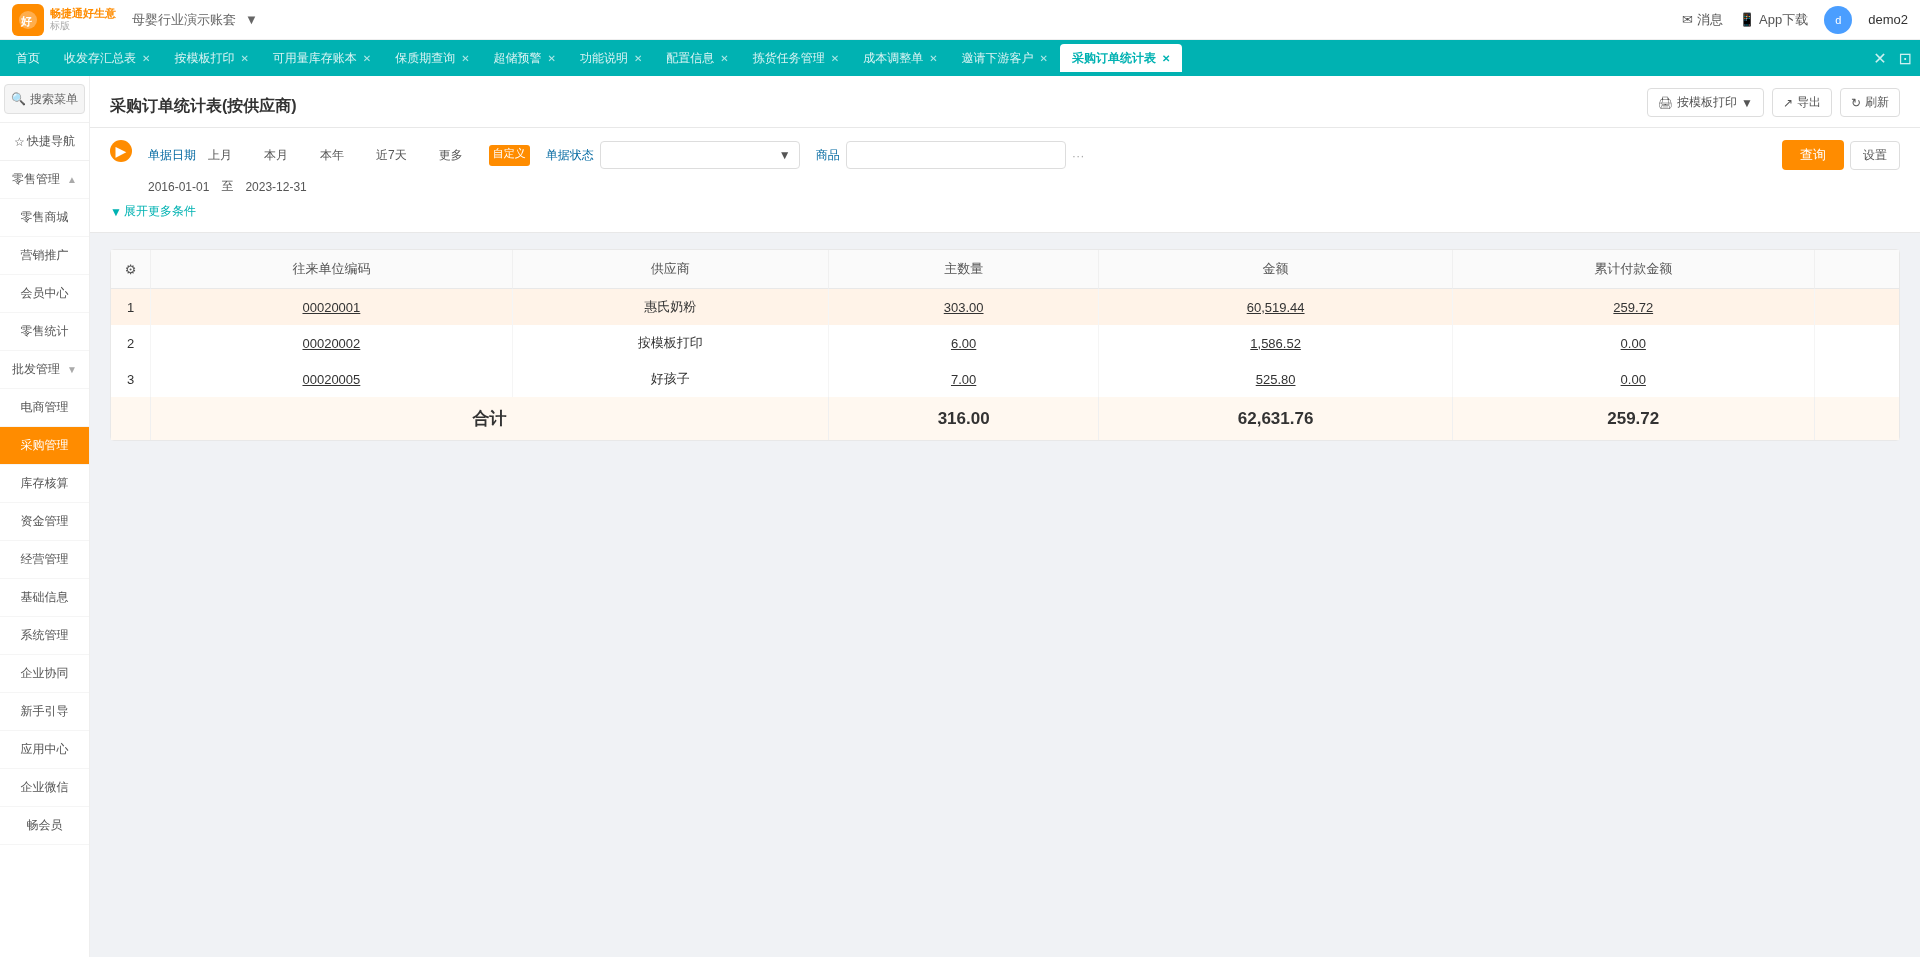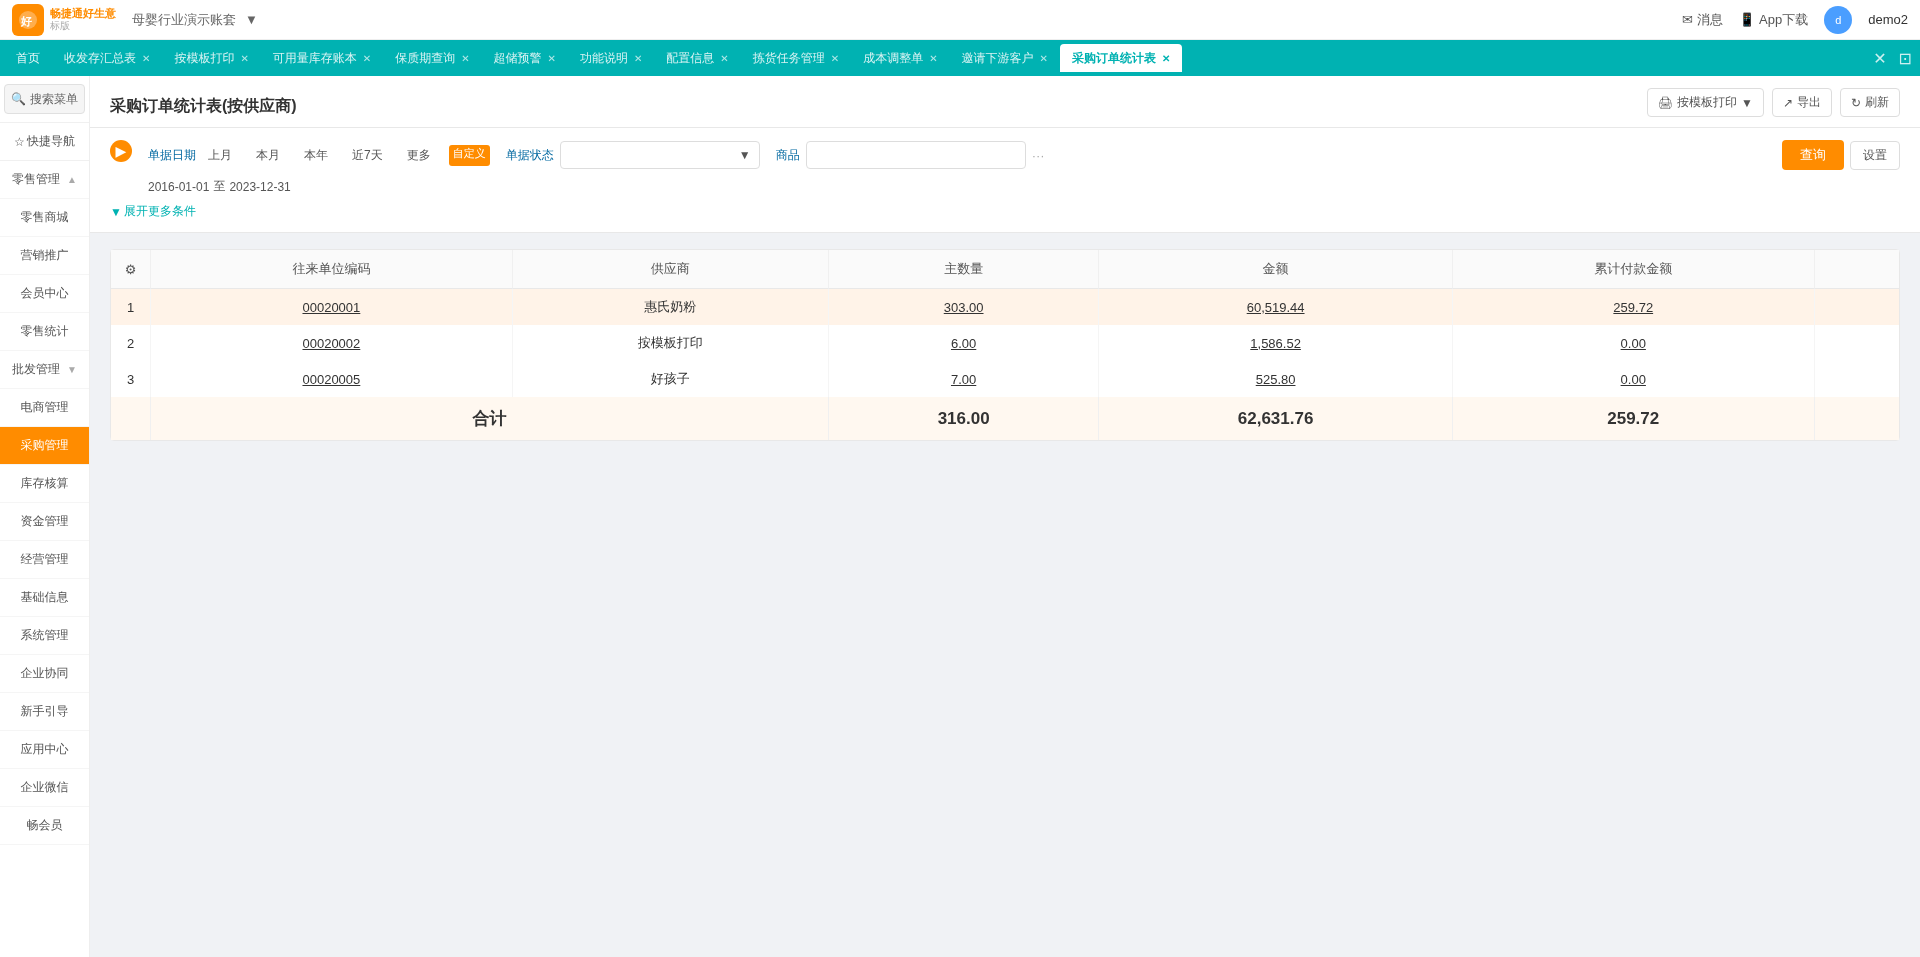--- a/index.html
+++ b/index.html
@@ -151,23 +151,23 @@
 
     
     .filter-area {
       background: #fff;
       padding: 12px 20px;
       border-bottom: 1px solid #e8e8e8;
     }
     .filter-row { display: flex; align-items: center; gap: 16px; margin-bottom: 8px; }
     .filter-item { display: flex; align-items: center; gap: 6px; }
     .filter-label { color: #0369a1; font-size: 12px; white-space: nowrap; }
-    .date-shortcuts { display: flex; gap: 12px; }
+    .date-shortcuts { display: flex; gap: 20px; }
     .date-shortcut { padding: 2px 6px; border-radius: 3px; cursor: pointer; color: #555; font-size: 12px; }
-    .date-range { display: flex; align-items: center; gap: 4px; color: #555; font-size: 12px; }
+    .date-range { display: flex; align-items: center; gap: 12px; color: #555; font-size: 12px; }
     .custom-badge { background: #ff8c00; color: #fff; border-radius: 3px; padding: 1px 4px; font-size: 11px; }
     .filter-select {
       height: 28px;
       border: 1px solid #ddd;
       border-radius: 4px;
       padding: 0 8px;
       font-size: 12px;
       color: #555;
       background: #fff;
       min-width: 180px;

